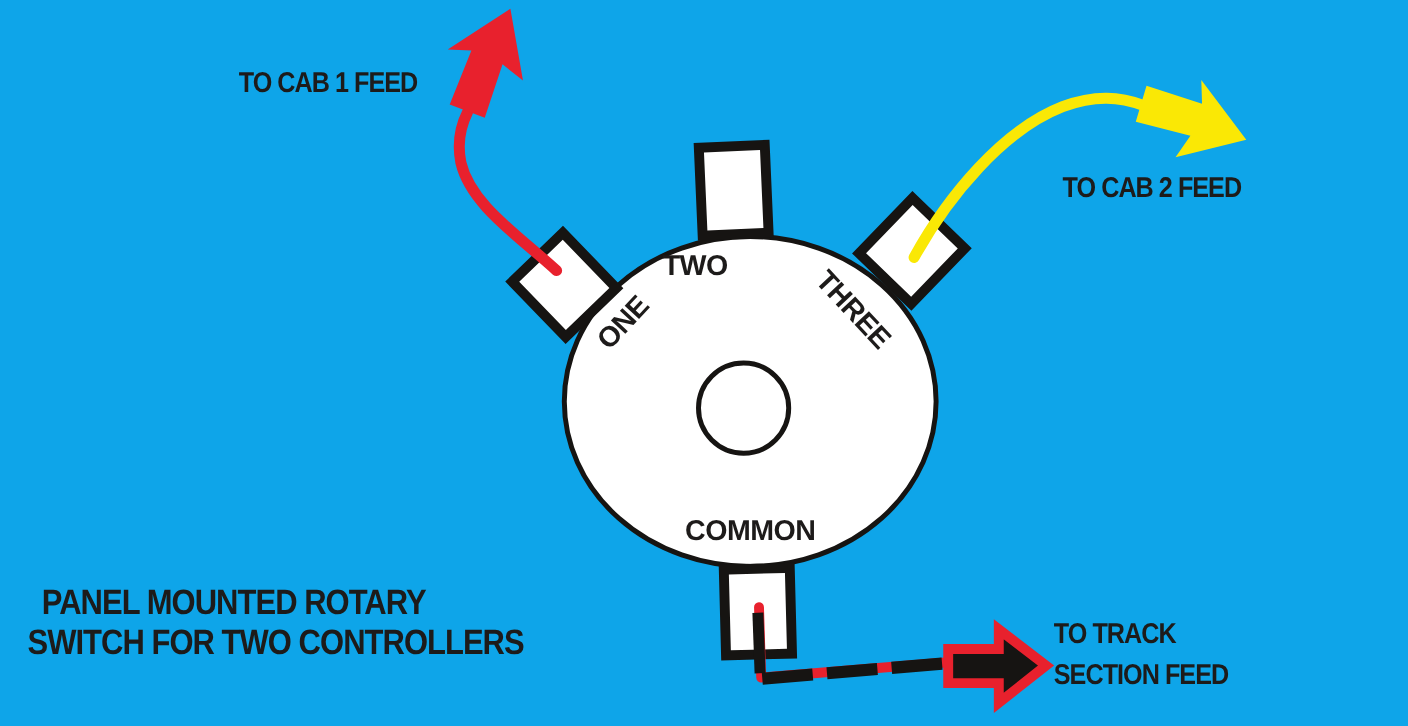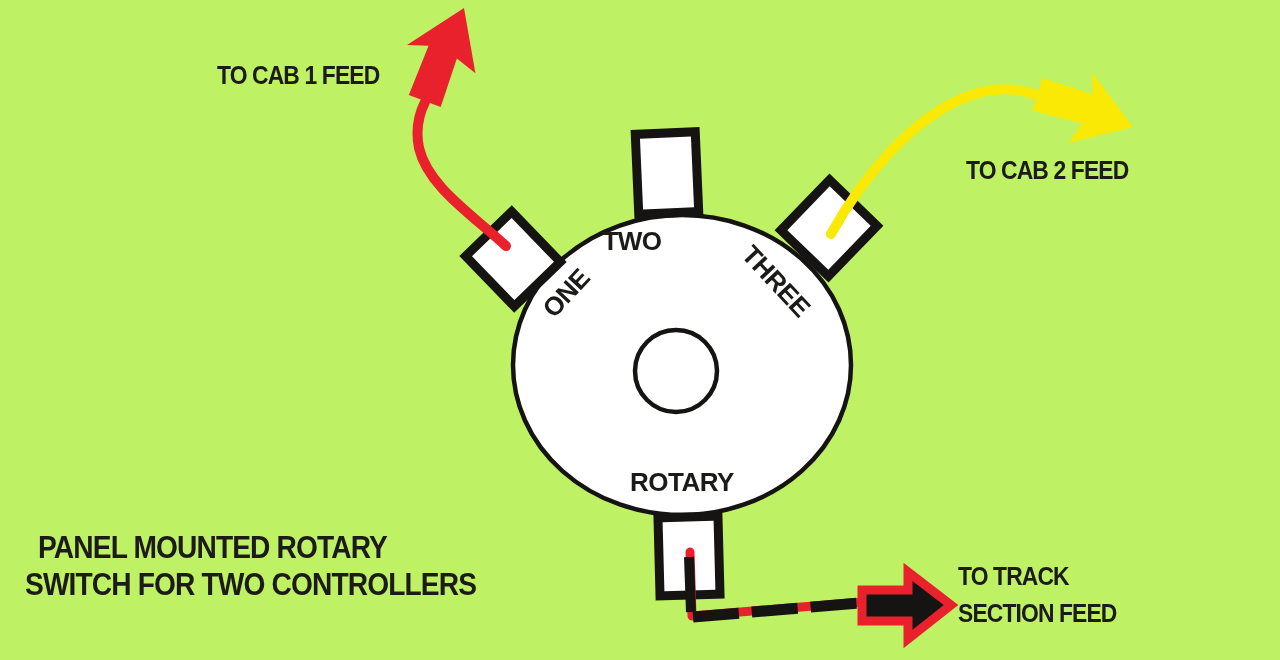--- a/index.html
+++ b/index.html
@@ -1,20 +1,20 @@
 <!DOCTYPE html>
 <html><head>
 <meta charset="utf-8">
 <style>
   html, body { margin: 0; padding: 0; background: #ffffff; }
   .stage {
     position: relative;
     width: 1280px;
     height: 660px;
-    background: #bef264;
+    background: #0ea5e9;
     overflow: hidden;
     font-family: "Liberation Sans", "DejaVu Sans", sans-serif;
   }
   .stage svg { position: absolute; left: 0; top: 0; }
   .lbl {
     position: absolute;
     font-weight: bold;
     color: #1d1b1a;
     white-space: nowrap;
     line-height: 1.0;
@@ -70,18 +70,18 @@
   <div class="lbl caption" style="left:217px; top:62px;">TO CAB 1 FEED</div>
 
   <div class="lbl caption" style="left:966px; top:157px;">TO CAB 2 FEED</div>
 
   <div class="lbl caption" style="left:958px; top:563px;">TO TRACK</div>
   <div class="lbl caption" style="left:958px; top:600px;">SECTION FEED</div>
 
   <div class="lbl term-label rot-neg" style="left:566px; top:293px;">ONE</div>
   <div class="lbl term-label" style="left:632px; top:241px;">TWO</div>
   <div class="lbl term-label rot-pos" style="left:776px; top:281px;">THREE</div>
-  <div class="lbl term-label" style="left:682px; top:482px;">ROTARY</div>
+  <div class="lbl term-label" style="left:682px; top:482px;">COMMON</div>
 
   <div class="lbl title-line" style="left:38px; top:531px;">PANEL MOUNTED ROTARY</div>
   <div class="lbl title-line" style="left:25px; top:568px;">SWITCH FOR TWO CONTROLLERS</div>
 
 </div>
 
 </body></html>

